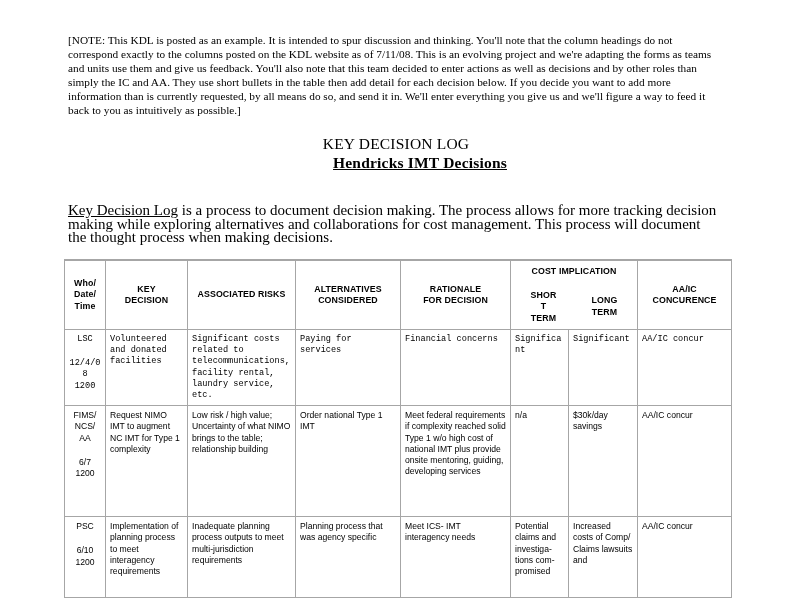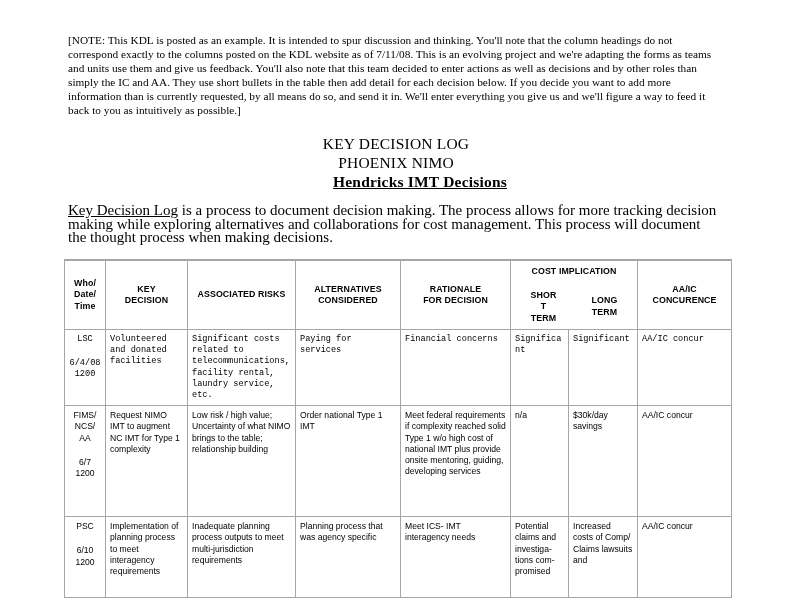--- a/index.html
+++ b/index.html
@@ -156,21 +156,20 @@
 </style>
 </head>
 <body>
 
 <div class="page">
 
   <div class="note">[NOTE: This KDL is posted as an example. It is intended to spur discussion and thinking.  You'll note that the column headings do not correspond exactly to the columns posted on the KDL website as of 7/11/08. This is an evolving project and we're adapting the forms as teams and units use them and give us feedback. You'll also note that this team decided to enter actions as well as decisions and by other roles than simply the IC and AA. They use short bullets in the table then add detail for each decision below. If you decide you want to add more information than is currently requested, by all means do so, and send it in. We'll enter everything you give us and we'll figure a way to feed it back to you as intuitively as possible.]</div>
 
   <div class="titles">
     <div class="title-line">KEY DECISION LOG</div>
-    <div class="title-line">PHOENIX NIMO</div>
     <div class="title-line underlined">Hendricks IMT Decisions</div>
   </div>
 
   <div class="intro"><span class="u">Key Decision Log</span><span> is a process to document decision making. The process allows for more tracking decision making while exploring alternatives and collaborations for cost management. This process will document the thought process when making decisions.</span></div>
 
   <div class="kdl-table-wrap">
     <table class="kdl">
       <colgroup>
         <col class="c-who">
         <col class="c-key">
@@ -213,21 +212,21 @@
             <span>CONCURENCE</span>
           </th>
         </tr>
       </thead>
       <tbody>
 
         <tr class="r1">
           <td class="whocell">
             <span class="who">LSC</span>
             <span class="gap"></span>
-            <span class="date">6/4/08</span>
+            <span class="date">12/4/08</span>
             <span class="time">1200</span>
           </td>
           <td>Volunteered and donated facilities</td>
           <td>Significant costs related to telecommunications, facility rental, laundry service, etc.</td>
           <td>Paying for services</td>
           <td>Financial concerns</td>
           <td>Significant</td>
           <td>Significant</td>
           <td>AA/IC concur</td>
         </tr>

